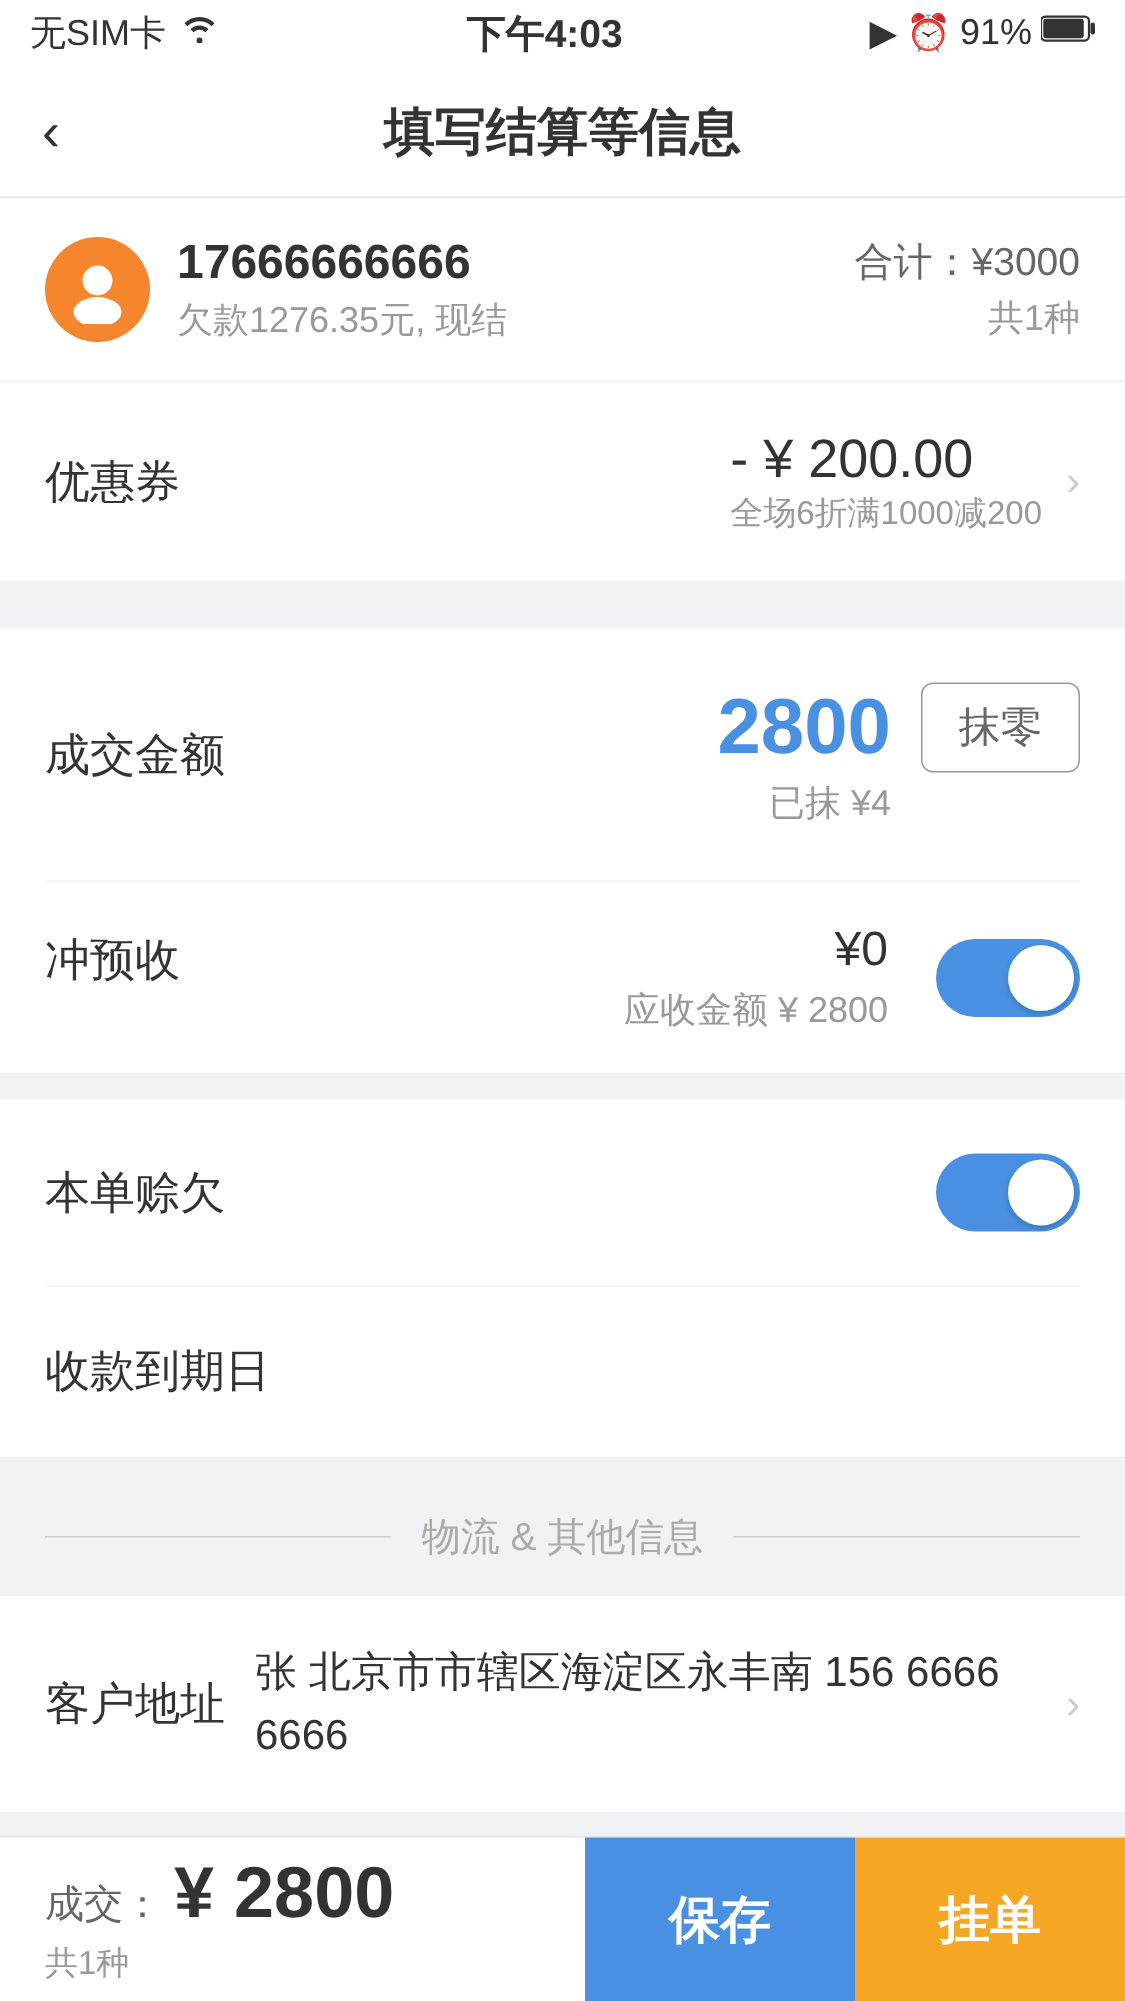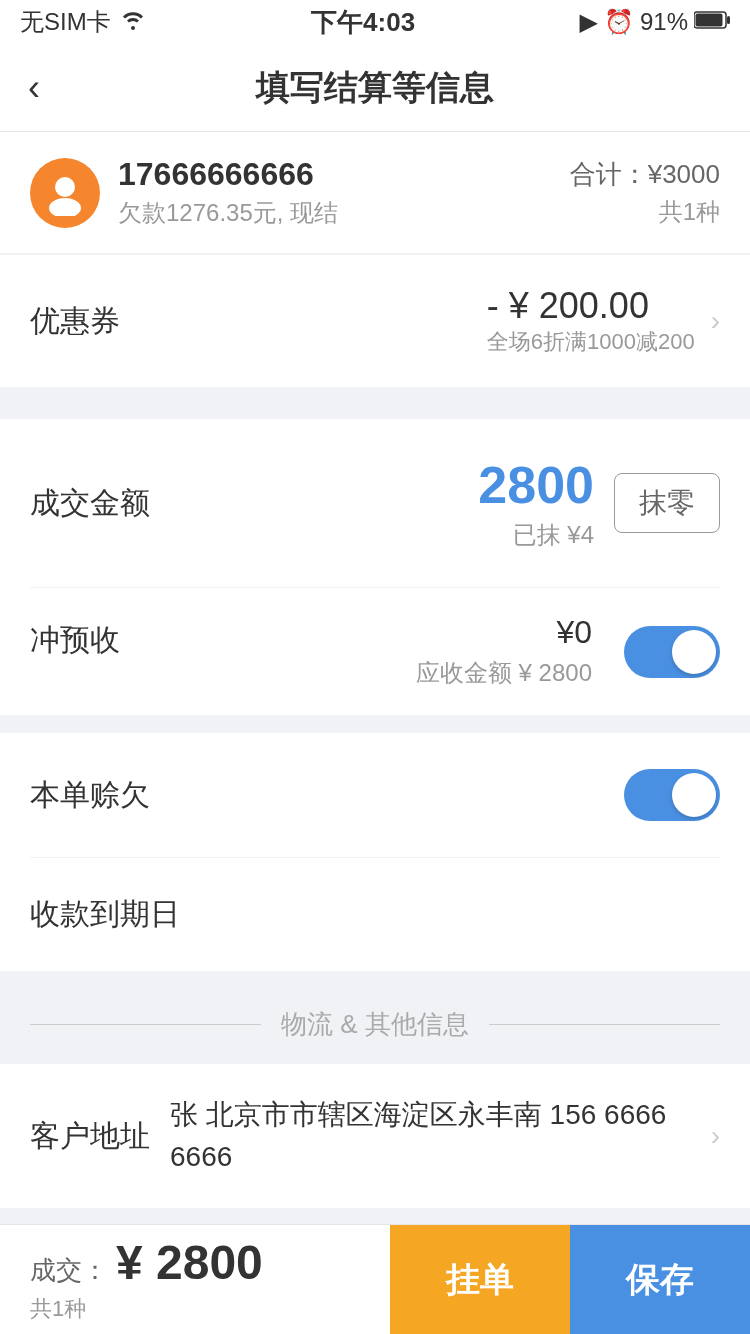--- a/index.html
+++ b/index.html
@@ -129,21 +129,21 @@
     }
     .amount-row {
       display: flex;
       align-items: center;
       justify-content: space-between;
       padding: 36px 0;
     }
     .amount-label { font-size: 30px; color: #333; }
     .amount-right {
       display: flex;
-      align-items: center;
+      align-items: flex-start;
       gap: 20px;
     }
     .amount-value-wrap { text-align: right; }
     .amount-value { font-size: 52px; font-weight: 600; color: #4a90e2; }
     .amount-sub { font-size: 24px; color: #999; margin-top: 4px; }
     .round-btn {
       border: 1.5px solid #999;
       border-radius: 8px;
       padding: 10px 24px;
       font-size: 28px;
@@ -414,15 +414,15 @@
 <div class="bottom-spacer"></div>
 
 <div class="footer">
   <div class="footer-left">
     <div style="display:flex;align-items:baseline;gap:8px;">
       <span class="footer-deal">成交：</span>
       <span class="footer-amount">¥ 2800</span>
     </div>
     <div class="footer-count">共1种</div>
   </div>
+  <button class="footer-btn footer-btn-save">保存</button>
   <button class="footer-btn footer-btn-pending">挂单</button>
-  <button class="footer-btn footer-btn-save">保存</button>
 </div>
 
 </body></html>

